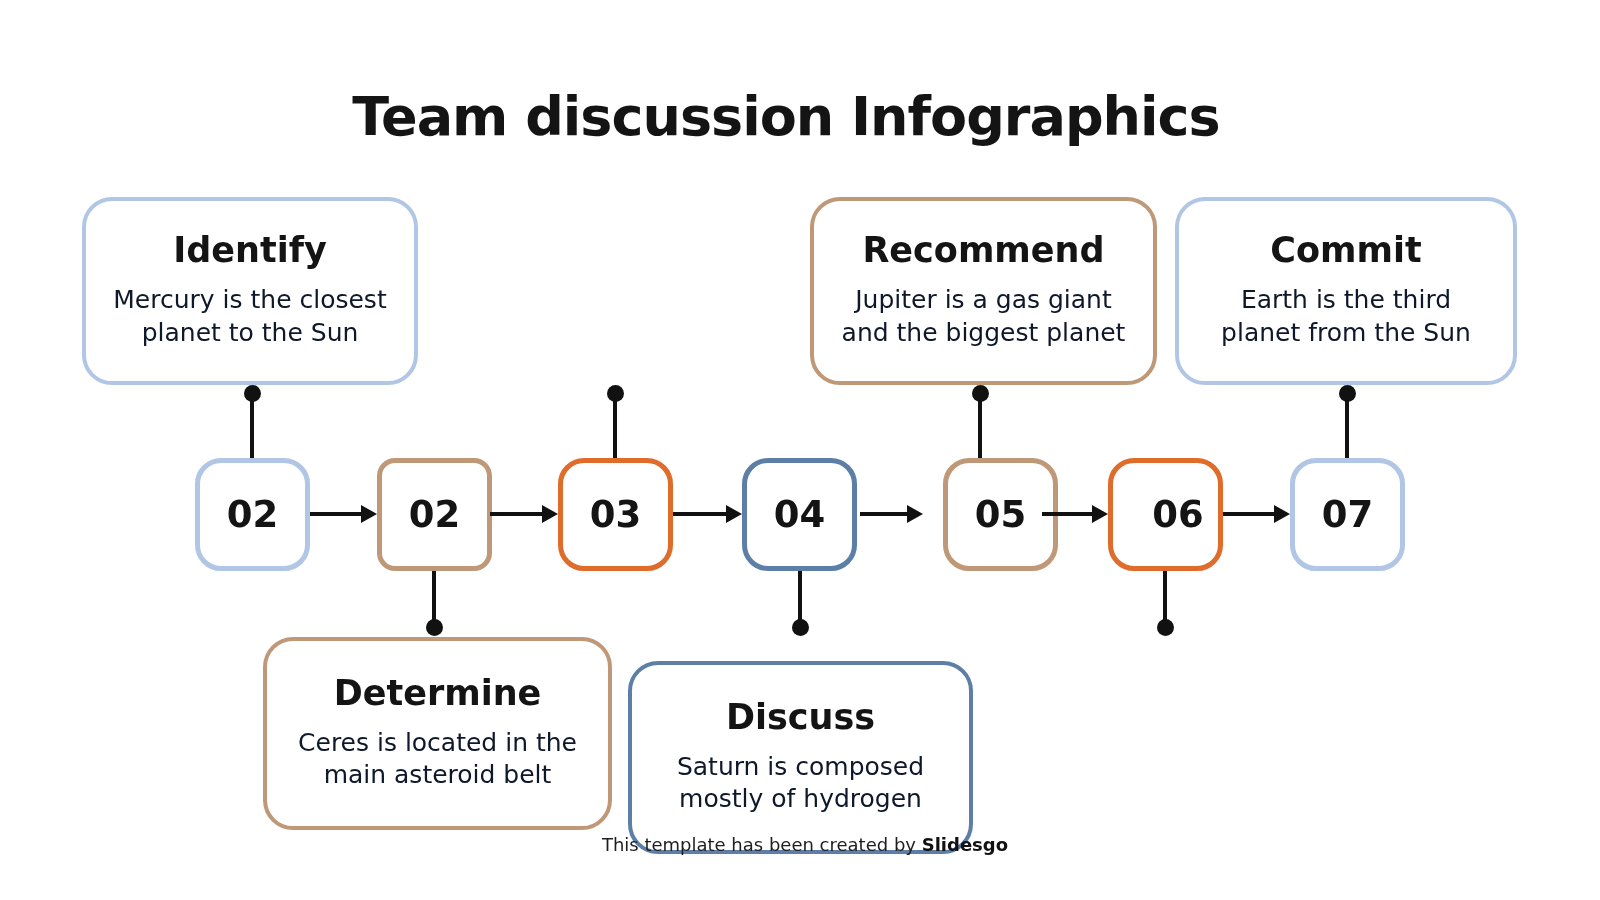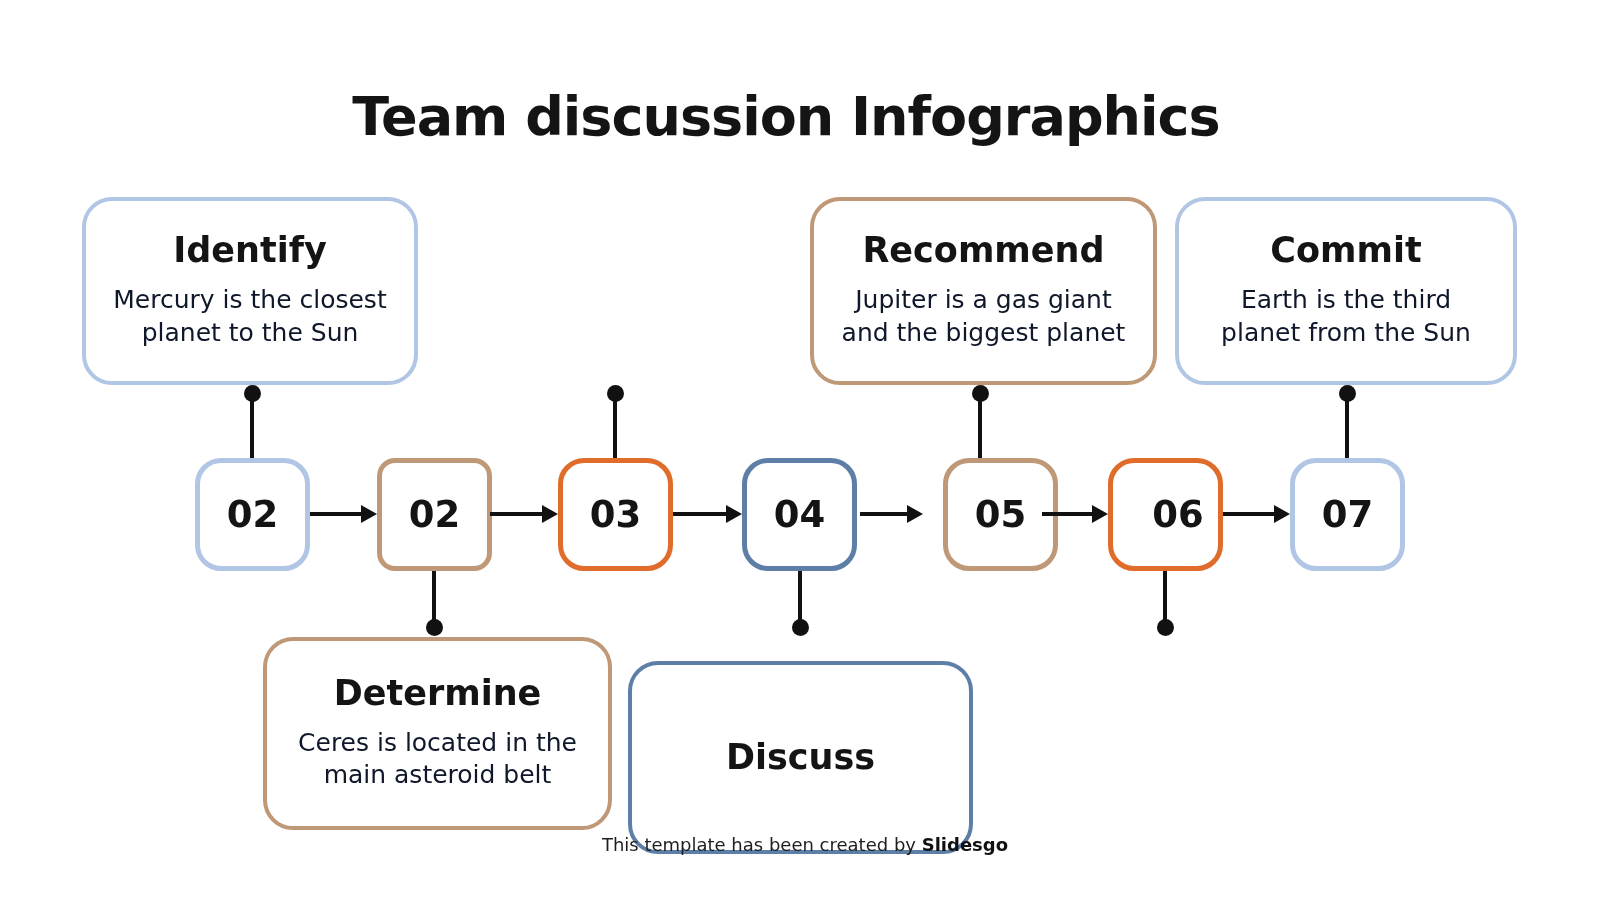--- a/index.html
+++ b/index.html
@@ -134,20 +134,22 @@
 planet from the Sun</div>
   </div>
 
   <div class="card card-bottom" style="left: 263px; width: 349px; border-color: rgb(191, 152, 119);">
     <div class="card-title">Determine</div>
     <div class="card-body">Ceres is located in the
 main asteroid belt</div>
   </div>
   <div class="card card-bottom" style="left: 628px; width: 345px; border-color: rgb(93, 127, 167); margin-top: 24px;">
     <div class="card-title">Discuss</div>
+    <div class="card-body">Saturn is composed
+mostly of hydrogen</div>
   </div>
 
   <div class="numbox" style="left: 195px; border-color: rgb(176, 198, 228);">
     <span>02</span>
   </div>
   <div class="numbox" style="left: 377px; border-color: rgb(191, 152, 119); border-radius: 18px;">
     <span>02</span>
   </div>
   <div class="numbox" style="left: 558px; border-color: rgb(224, 108, 43);">
     <span>03</span>

